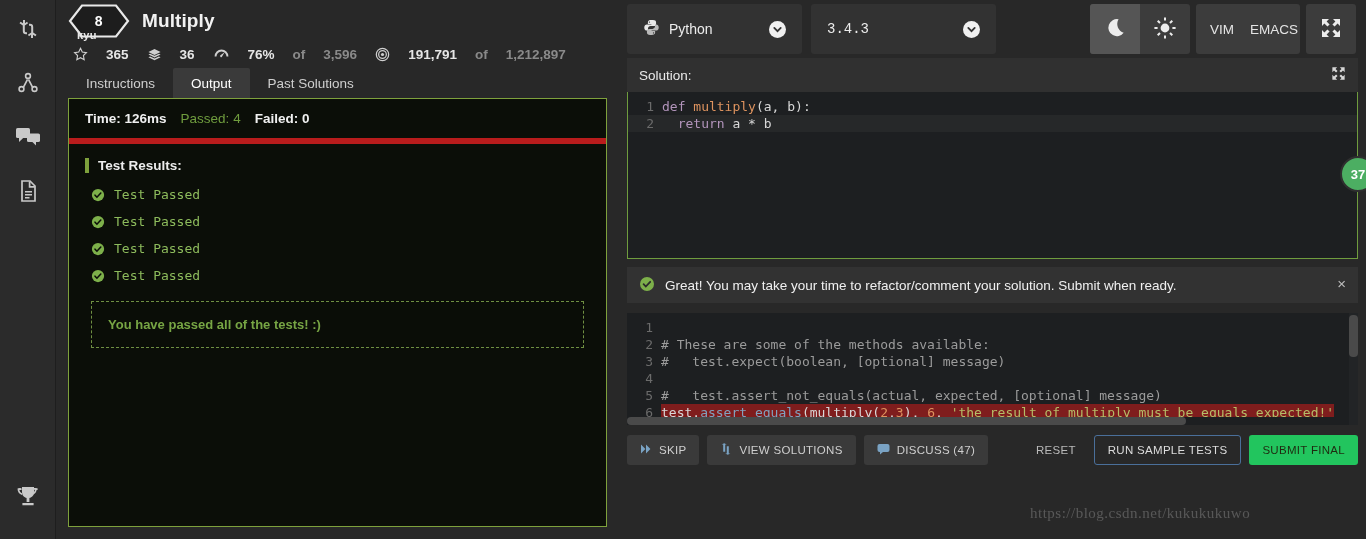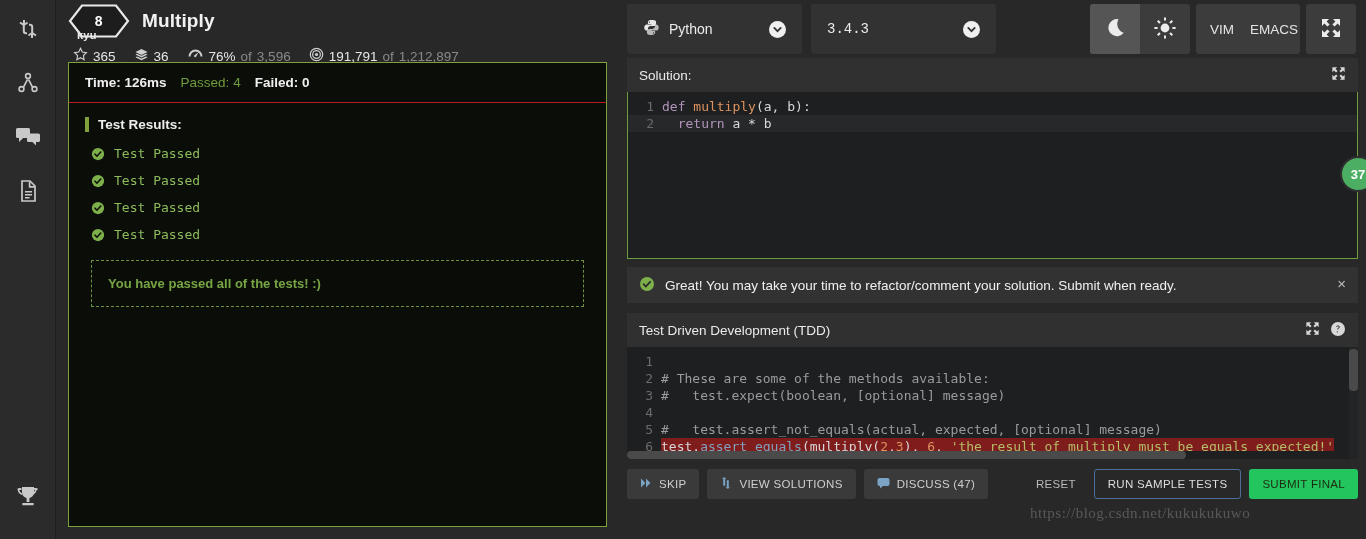--- a/index.html
+++ b/index.html
@@ -47,41 +47,41 @@
     letter-spacing: .5px;
   }
   .kyu-label {
     position: absolute; left: 21px; top: 29px;
     font-size: 11px; font-weight: bold; color: #e8e8e8;
     letter-spacing: .2px;
   }
   .kata-name { font-size: 19px; font-weight: bold; color: #f2f2f2; letter-spacing: .1px; }
   .stats { display: flex; align-items: center; gap: 4px; margin-top: 9px; padding-left: 5px;
            font-size: 13.5px; color: #e6e6e6; }
-  .stat { display: flex; align-items: center; gap: 5px; margin-right: 14px; }
+  .stat { display: flex; gap: 18px; margin-right: 14px; font-weight: bold; }
   .stat svg { fill: #cfcfcf; }
   .muted { color: #8a8a8a; }
 
   
   .tabs { display: flex; height: 36px; padding-left: 12px; align-items: flex-end; }
   .tab {
     padding: 9px 18px 8px; font-size: 13.5px; color: #cfcfcf;
     cursor: pointer; line-height: 1;
   }
   .tab.active { background: #3a3a3a; color: #fff; border-radius: 2px 2px 0 0; }
 
   
   .output-wrap {
     margin: 0 12px 12px 12px; flex: 1 1 auto;
     border: 1px solid #7ea13c; background: #0b0e08;
     display: flex; flex-direction: column; min-height: 0;
   }
   .output-summary {
     padding: 12px 16px; font-size: 13.5px; color: #f0f0f0;
-    border-bottom: 1px solid #b91c1c; display: flex; gap: 14px; align-items: baseline;
+    border-bottom: 6px solid #b91c1c; display: flex; gap: 14px; align-items: baseline;
   }
   .output-summary b { font-weight: bold; }
   .pass-green { color: #6f9c3e; }
   .output-body { padding: 14px 16px; flex: 1 1 auto; overflow: hidden; }
   .test-results-head {
     font-size: 13.5px; font-weight: bold; color: #ededed;
     border-left: 4px solid #7ea13c; padding-left: 9px; margin-bottom: 14px;
   }
   .test-line {
     display: flex; align-items: center; gap: 9px;
@@ -308,20 +308,25 @@
                   <circle cx="8" cy="8" r="1.7"></circle>
                 </svg>
             </span>
             <span>191,791</span>
             <span class="muted">of</span>
             <span class="muted">1,212,897</span>
           </div>
         </div>
       </div>
 
+      <div class="tabs">
+        <div class="tab">Instructions</div>
+        <div class="tab active">Output</div>
+        <div class="tab">Past Solutions</div>
+      </div>
 
       <div class="output-wrap">
         <div class="output-summary">
           <span>
             <b>Time:</b>
             <b>126ms</b>
           </span>
           <span class="pass-green">
             <span>Passed:</span>
             <span>4</span>
@@ -470,36 +475,20 @@
           <svg width="16" height="16" viewBox="0 0 16 16">
               <circle cx="8" cy="8" r="7" fill="#7db04a"></circle>
               <path d="M4.6 8.2l2.2 2.3 4.4-4.7" fill="none" stroke="#2b2b2b" stroke-width="1.8" stroke-linecap="round"></path>
             </svg>
         </span>
         <span>Great! You may take your time to refactor/comment your solution. Submit when ready.</span>
         <span class="notice-x">×</span>
       </div>
 
       <div class="tdd-wrap">
-        <div class="panel-head">
-          <span>Test Driven Development (TDD)</span>
-          <span class="icons">
-            <span>
-              <svg width="15" height="15" viewBox="0 0 22 22" fill="#d8d8d8">
-                  <path d="M2 2h7L6.6 4.4 9.6 7.4 7.4 9.6 4.4 6.6 2 9zM20 2v7l-2.4-2.4-3 3-2.2-2.2 3-3L13 2zM2 20v-7l2.4 2.4 3-3 2.2 2.2-3 3L9 20zM20 20h-7l2.4-2.4-3-3 2.2-2.2 3 3L20 13z"></path>
-                </svg>
-            </span>
-            <span>
-              <svg width="16" height="16" viewBox="0 0 16 16">
-                  <circle cx="8" cy="8" r="7" fill="#d8d8d8"></circle>
-                  <path d="M6.2 6.1c0-1 .8-1.7 1.8-1.7s1.8.7 1.8 1.6c0 1.4-1.7 1.3-1.7 2.6h-.9c0-1.7 1.6-1.6 1.6-2.6 0-.5-.3-.8-.8-.8s-.9.4-.9.9zm1.1 4.1a.62.62 0 1 1 0 1.24.62.62 0 0 1 0-1.24z" fill="#303030"></path>
-                </svg>
-            </span>
-          </span>
-        </div>
         <div class="tdd-box">
           <div class="code">
             <div class="cline">
               <span class="gutter">1</span>
             </div>
             <div class="cline">
               <span class="gutter">2</span>
               <span class="k-com"># These are some of the methods available:</span>
             </div>
             <div class="cline">

